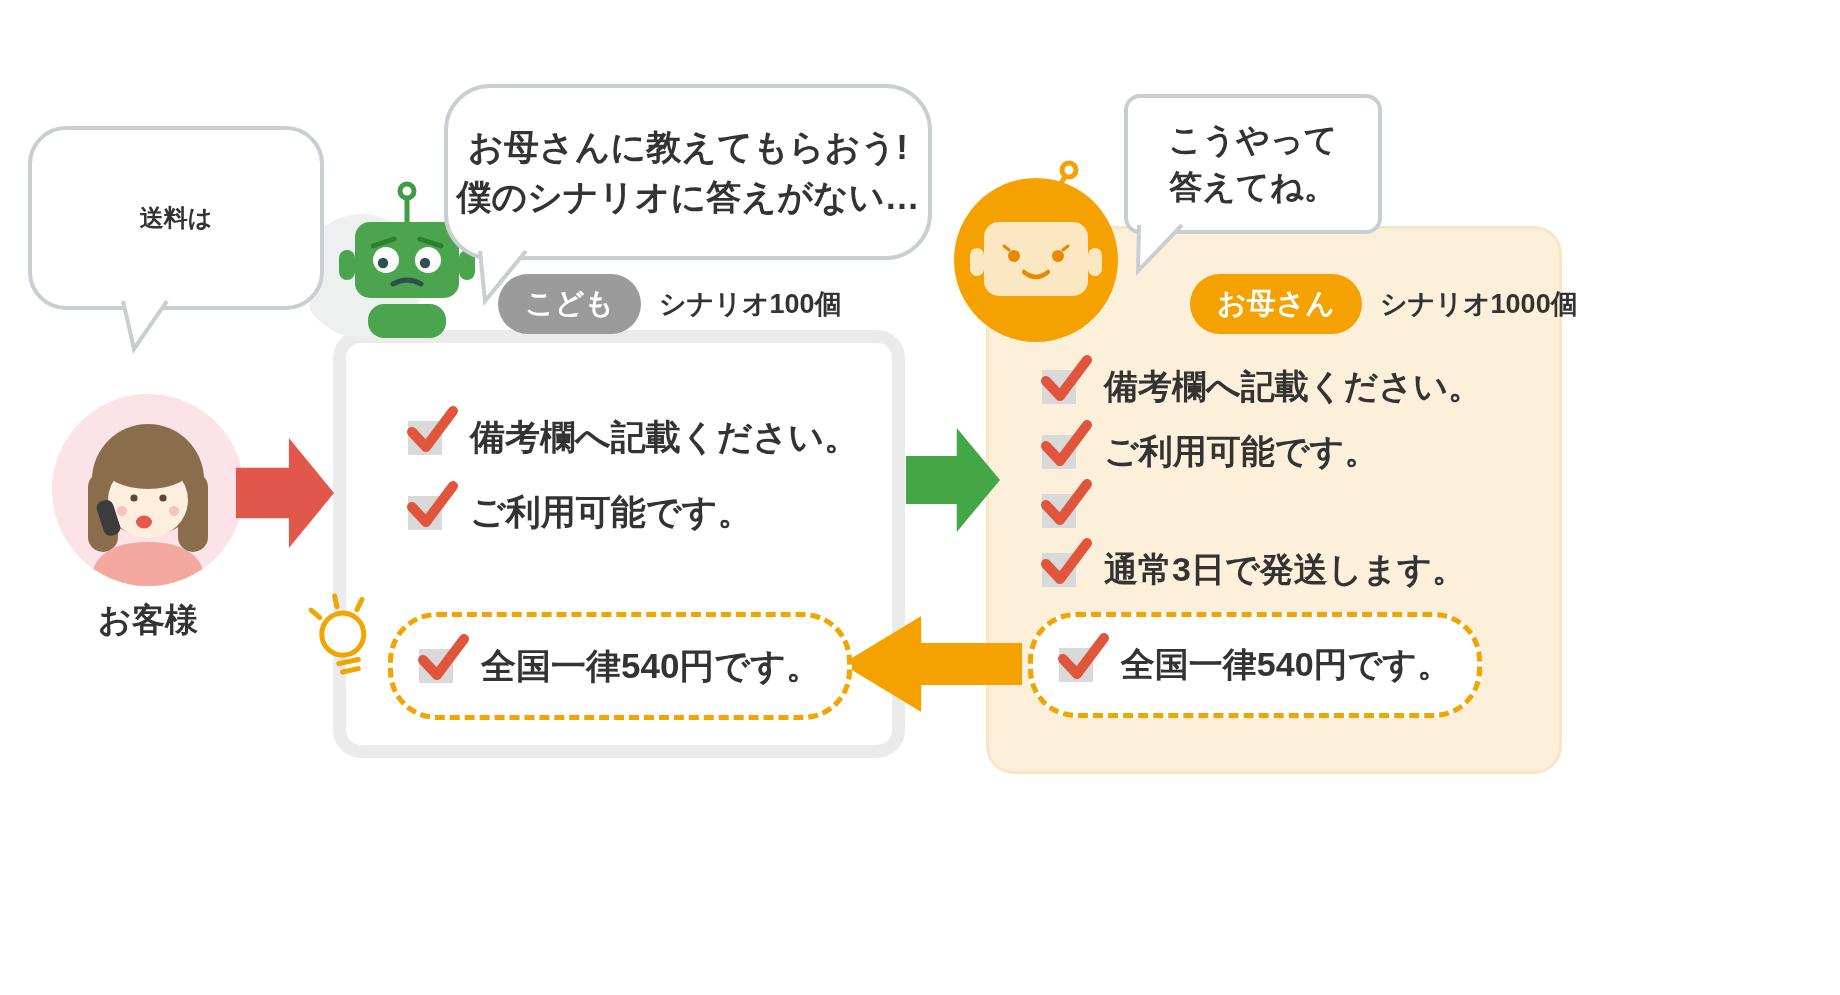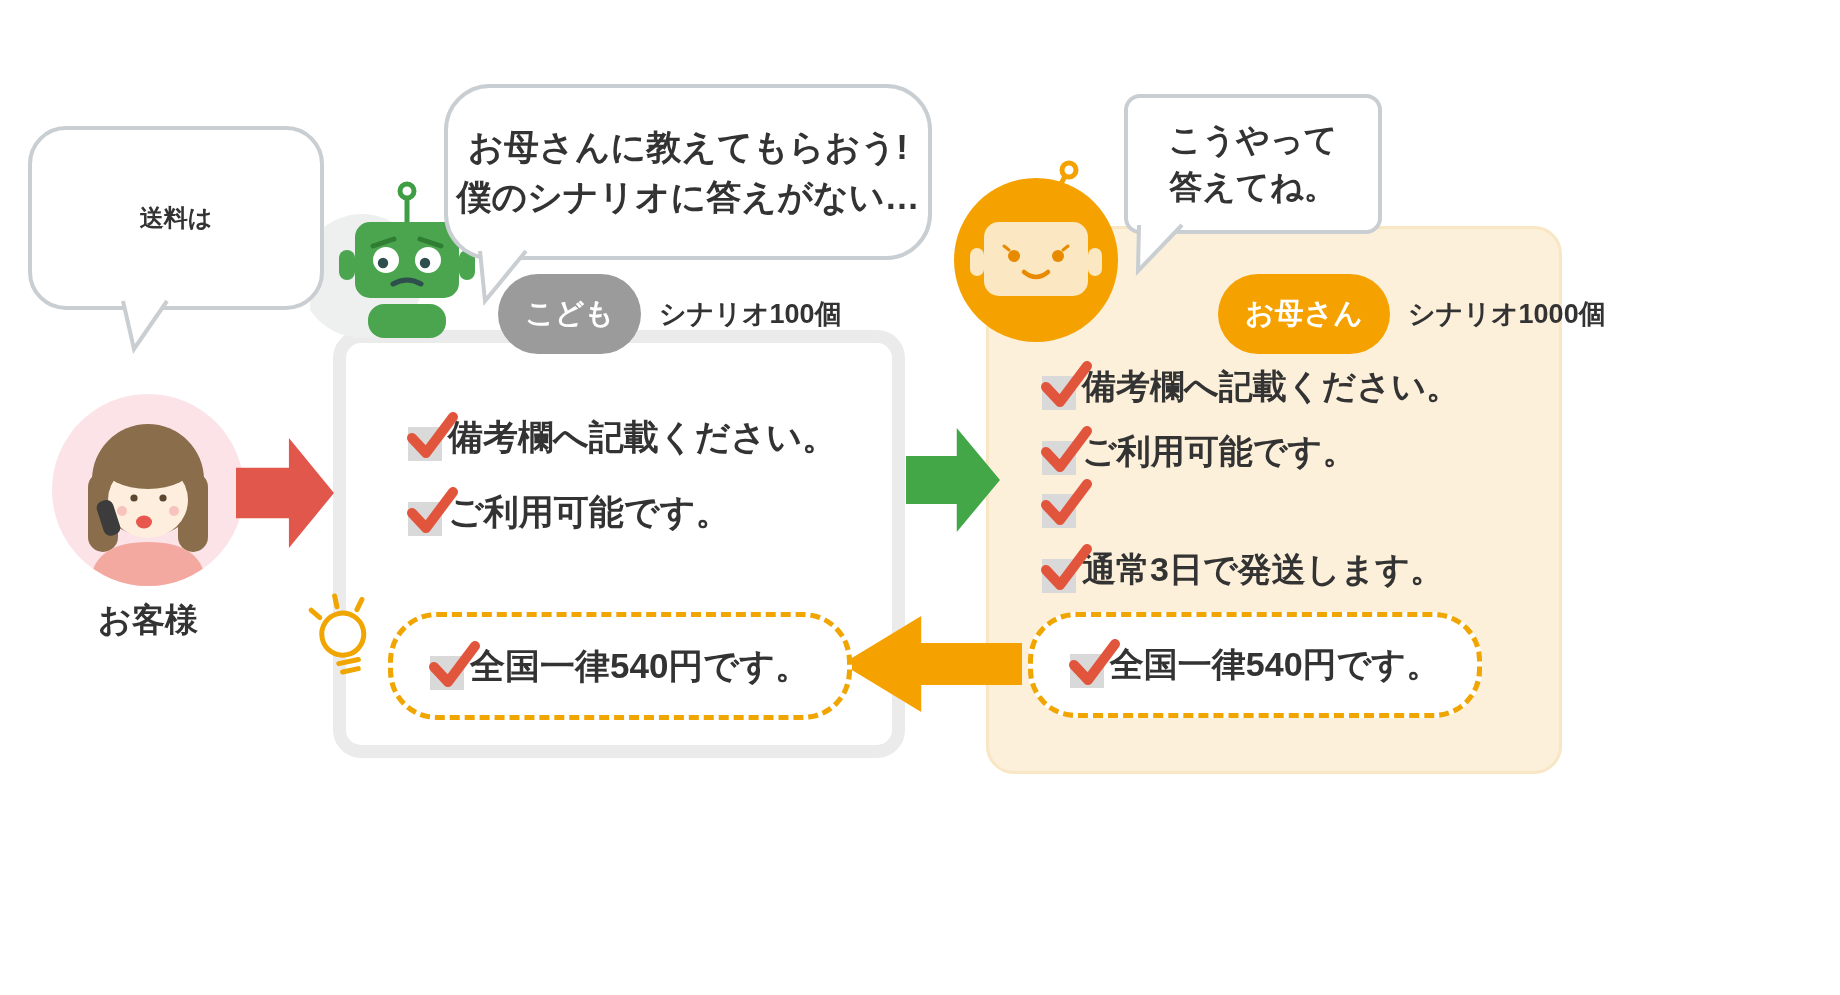--- a/index.html
+++ b/index.html
@@ -44,31 +44,31 @@
     border:13px solid #ebebeb;border-radius:28px;}
   .panel-mother{left:986px;top:226px;width:576px;height:548px;background:#fcf0da;
     border:3px solid #f8e6c4;border-radius:28px;}
   
   .robot{position:absolute;z-index:3;}
   .robot-child{left:310px;top:180px;width:168px;height:176px;}
   .robot-mother{left:946px;top:158px;width:184px;height:190px;}
   
   .panel-header{position:absolute;display:flex;align-items:center;gap:18px;z-index:5;}
   .header-child{left:498px;top:274px;}
-  .header-mother{left:1218px;top:274px;}
+  .header-mother{left:1190px;top:274px;}
   .badge{display:flex;align-items:center;justify-content:center;color:#fff;
-    font-size:29px;padding:20px 27px;border-radius:999px;white-space:nowrap;}
+    font-size:29px;padding:10px 27px;border-radius:999px;white-space:nowrap;}
   .badge-gray{background:#9b9b9b;}
   .badge-orange{background:#f5a200;}
   .scenario-count{font-size:27px;white-space:nowrap;}
   
   .checklist{position:absolute;display:flex;flex-direction:column;z-index:5;}
   .checklist-child{left:408px;top:414px;gap:28px;}
   .checklist-mother{left:1042px;top:364px;gap:19px;}
-  .check-item{display:flex;align-items:flex-end;gap:6px;white-space:nowrap;}
+  .check-item{display:flex;align-items:center;gap:28px;white-space:nowrap;}
   .checklist-child .check-item{font-size:35px;}
   .checklist-mother .check-item{font-size:34px;}
   .checkbox{position:relative;width:34px;height:34px;background:#d9d9d9;flex:none;}
   .checkbox svg{position:absolute;left:-2px;top:-17px;width:52px;height:52px;overflow:visible;}
   
   .answer-box{position:absolute;background:#fff;border:5px dashed #f0a500;
     display:flex;align-items:center;justify-content:center;z-index:5;}
   .answer-child{left:388px;top:612px;width:454px;height:98px;border-radius:49px;font-size:35px;}
   .answer-mother{left:1028px;top:612px;width:444px;height:96px;border-radius:48px;font-size:34px;}
   

